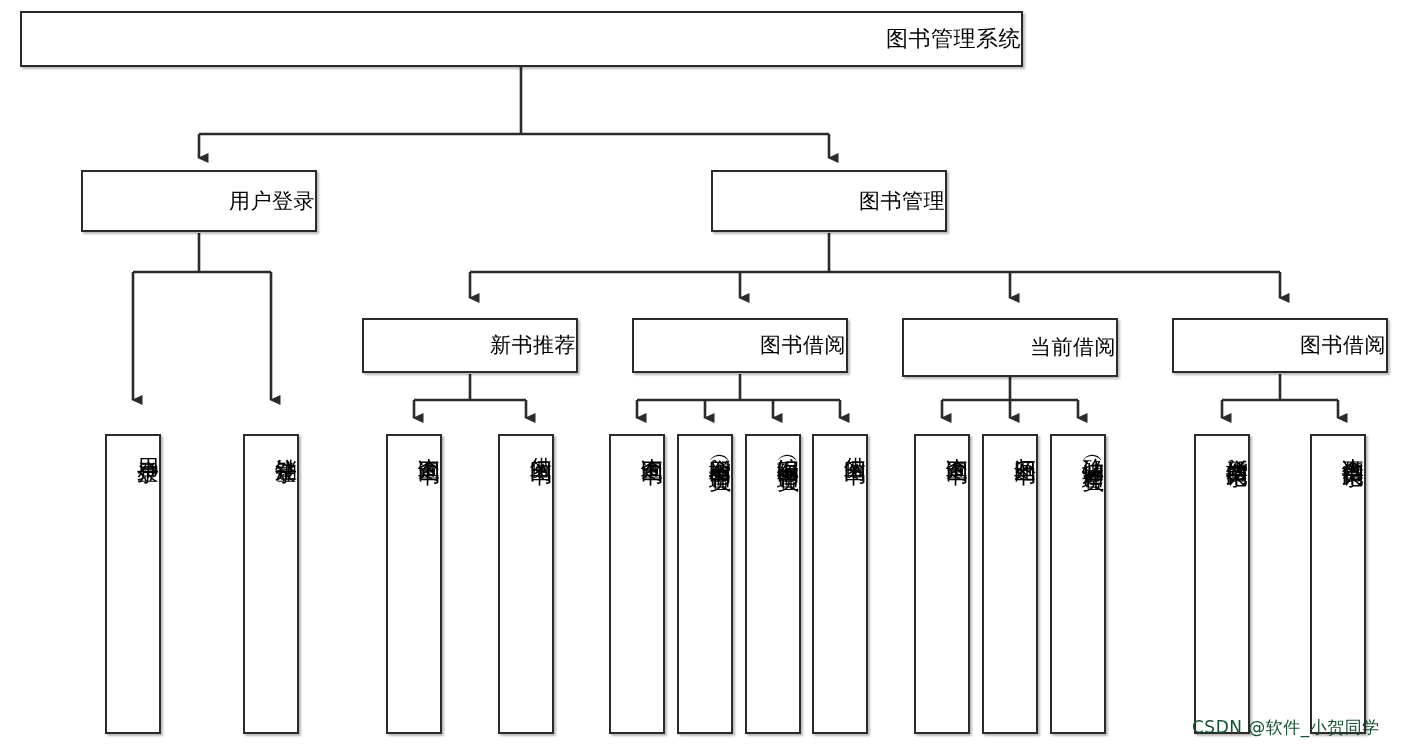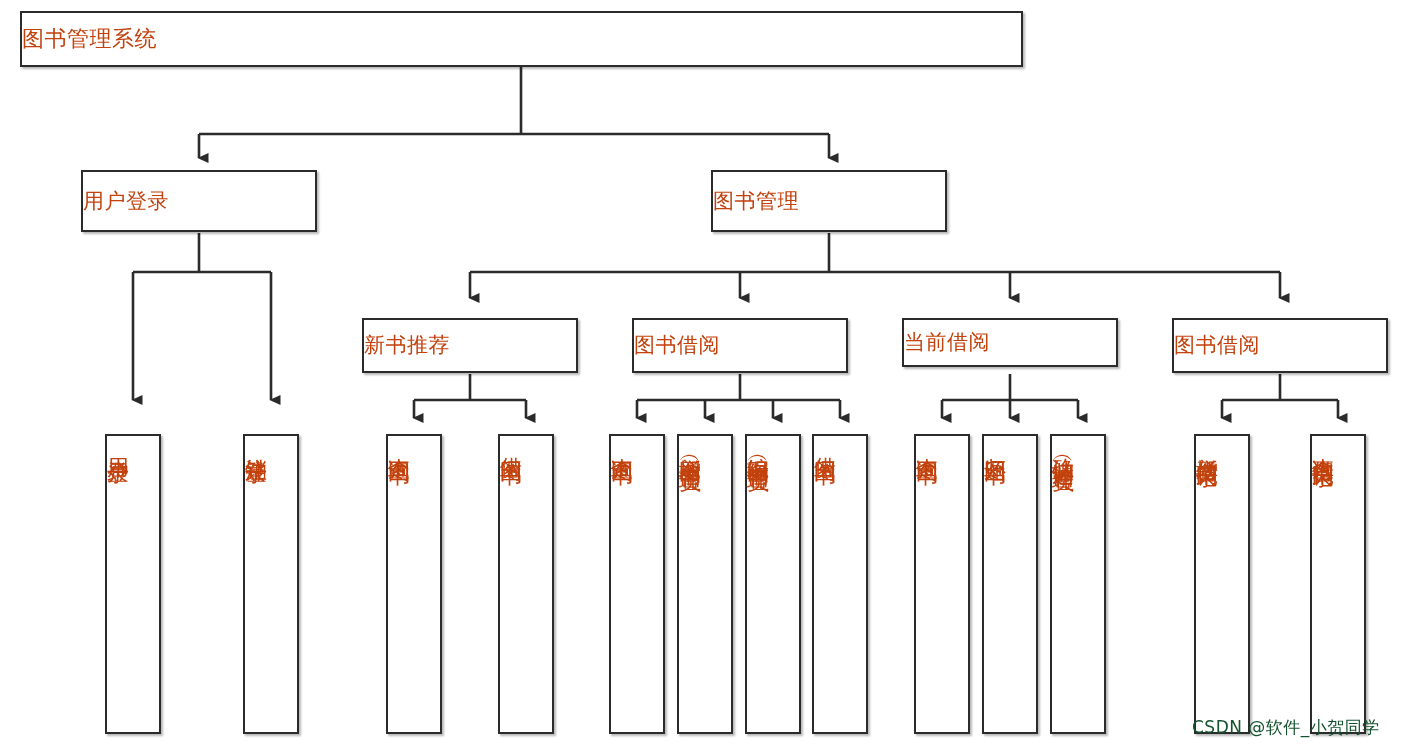--- a/index.html
+++ b/index.html
@@ -16,22 +16,22 @@
     font-family: "DejaVu Sans", "Liberation Sans", sans-serif;
   }
   .node {
     position: absolute;
     box-sizing: border-box;
     background: #ffffff;
     border: 2px solid #2b2b2b;
     box-shadow: 2px 2px 2px rgba(0,0,0,0.28);
     display: flex;
     align-items: center;
-    justify-content: flex-start;
-    color: #c2410c;
+    justify-content: flex-end;
+    color: #000000;
   }
   .node .lbl {
     line-height: 1.08;
     letter-spacing: 0.5px;
     white-space: nowrap;
   }
   .node.horiz .lbl {
     font-size: 21px;
   }
   .node.root .lbl {
@@ -132,21 +132,21 @@
   <div class="node horiz" style="left:711px; top:170px; width:236px; height:62px;">
     <span class="lbl">图书管理</span>
   </div>
 
   <div class="node horiz" style="left:632px; top:318px; width:216px; height:55px;">
     <span class="lbl">图书借阅</span>
   </div>
   <div class="node horiz" style="left:362px; top:318px; width:216px; height:55px;">
     <span class="lbl">新书推荐</span>
   </div>
-  <div class="node horiz" style="left:902px; top:318px; width:216px; height:49px;">
+  <div class="node horiz" style="left:902px; top:318px; width:216px; height:59px;">
     <span class="lbl">当前借阅</span>
   </div>
   <div class="node horiz" style="left:1172px; top:318px; width:216px; height:55px;">
     <span class="lbl">图书借阅</span>
   </div>
 
   <div class="node vert" style="left:105px; top:434px; width:56px; height:300px;">
     <span class="lbl">用户登录</span>
   </div>
   <div class="node vert" style="left:243px; top:434px; width:56px; height:300px;">

